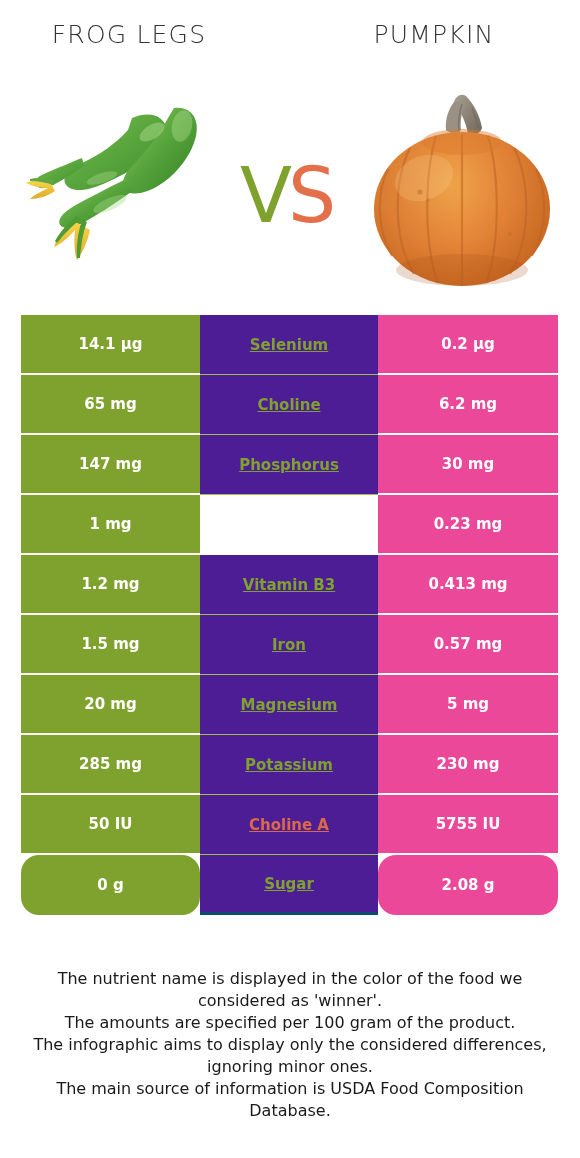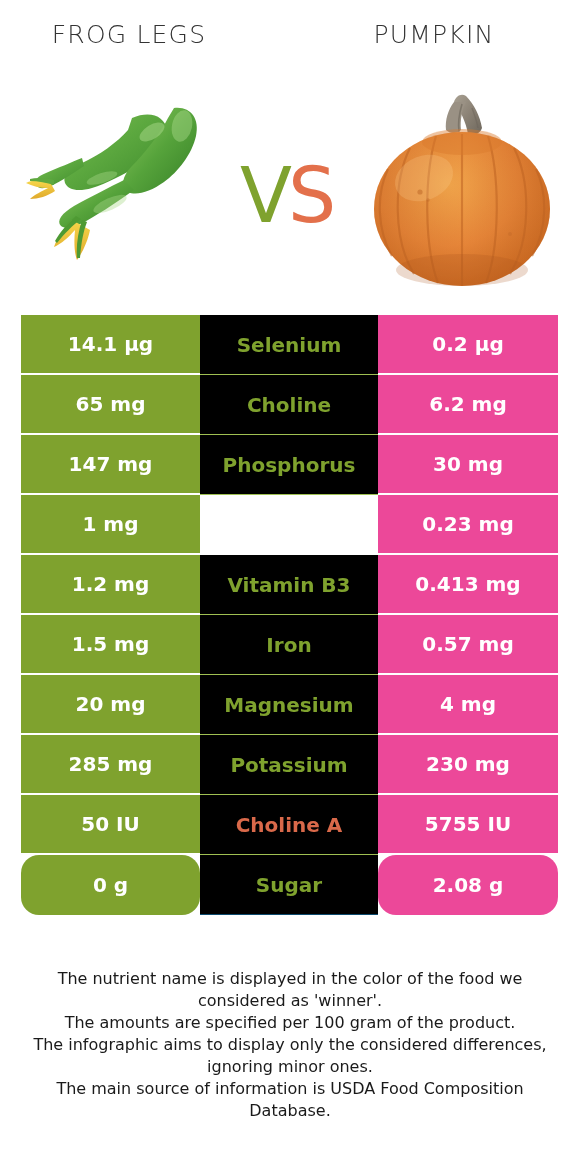--- a/index.html
+++ b/index.html
@@ -104,53 +104,54 @@
     height: 60px;
     width: 537px;
   }
   .cell {
     position: absolute;
     top: 0;
     height: 60px;
     display: flex;
     align-items: center;
     justify-content: center;
-    font-size: 20px;
+    font-size: 15px;
     font-weight: 600;
     box-sizing: border-box;
     font-family: "DejaVu Sans", sans-serif;
   }
   .cell-left {
     left: 0;
     width: 179px;
     background: #7FA22E;
     color: #ffffff;
     border-bottom: 2px solid #ffffff;
   }
   .cell-mid {
     left: 179px;
     width: 178px;
-    background: #000000;
+    background: #4c1d95;
     border-bottom: 1px solid #9FBF52;
     font-weight: 600;
+    text-decoration: underline;
   }
   .cell-right {
     left: 357px;
     width: 180px;
     background: #ec4899;
     color: #ffffff;
     border-bottom: 2px solid #ffffff;
   }
   .row:last-child .cell-left,
   .row:last-child .cell-right {
     border-bottom: none;
     border-radius: 18px;
   }
   .row:last-child .cell-mid {
-    border-bottom: 1px solid #0c4a6e;
+    border-bottom: 3px solid #0c4a6e;
     text-align: right;
   }
   .label-green  { color: #7FA22E; }
   .label-orange { color: #D9694A; }
 
   
   .footer {
     position: absolute;
     left: 30px;
     top: 968px;
@@ -307,21 +308,21 @@
       <div class="cell cell-right">0.413 mg</div>
     </div>
     <div class="row">
       <div class="cell cell-left">1.5 mg</div>
       <div class="cell cell-mid label-green">Iron</div>
       <div class="cell cell-right">0.57 mg</div>
     </div>
     <div class="row">
       <div class="cell cell-left">20 mg</div>
       <div class="cell cell-mid label-green">Magnesium</div>
-      <div class="cell cell-right">4 mg</div>
+      <div class="cell cell-right">5 mg</div>
     </div>
     <div class="row">
       <div class="cell cell-left">285 mg</div>
       <div class="cell cell-mid label-green">Potassium</div>
       <div class="cell cell-right">230 mg</div>
     </div>
     <div class="row">
       <div class="cell cell-left">50 IU</div>
       <div class="cell cell-mid label-orange">Choline A</div>
       <div class="cell cell-right">5755 IU</div>

